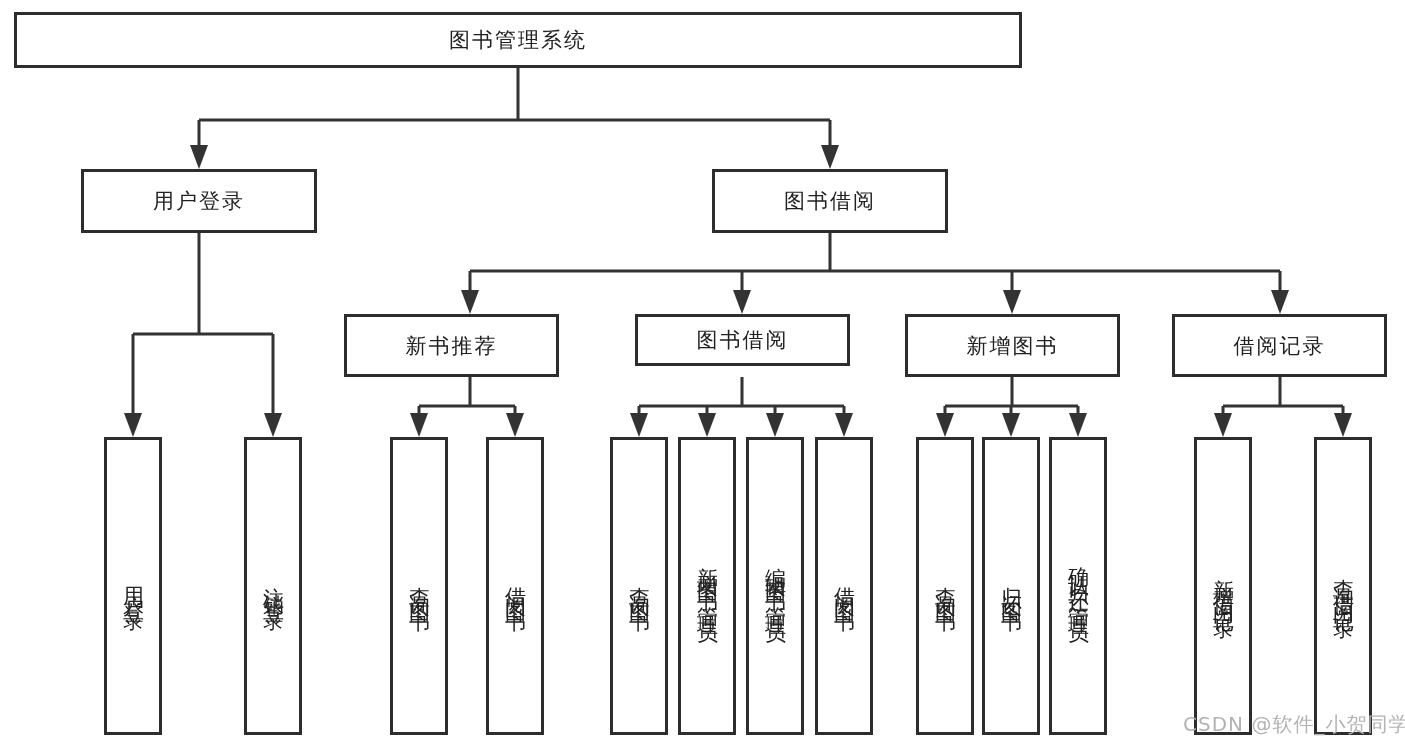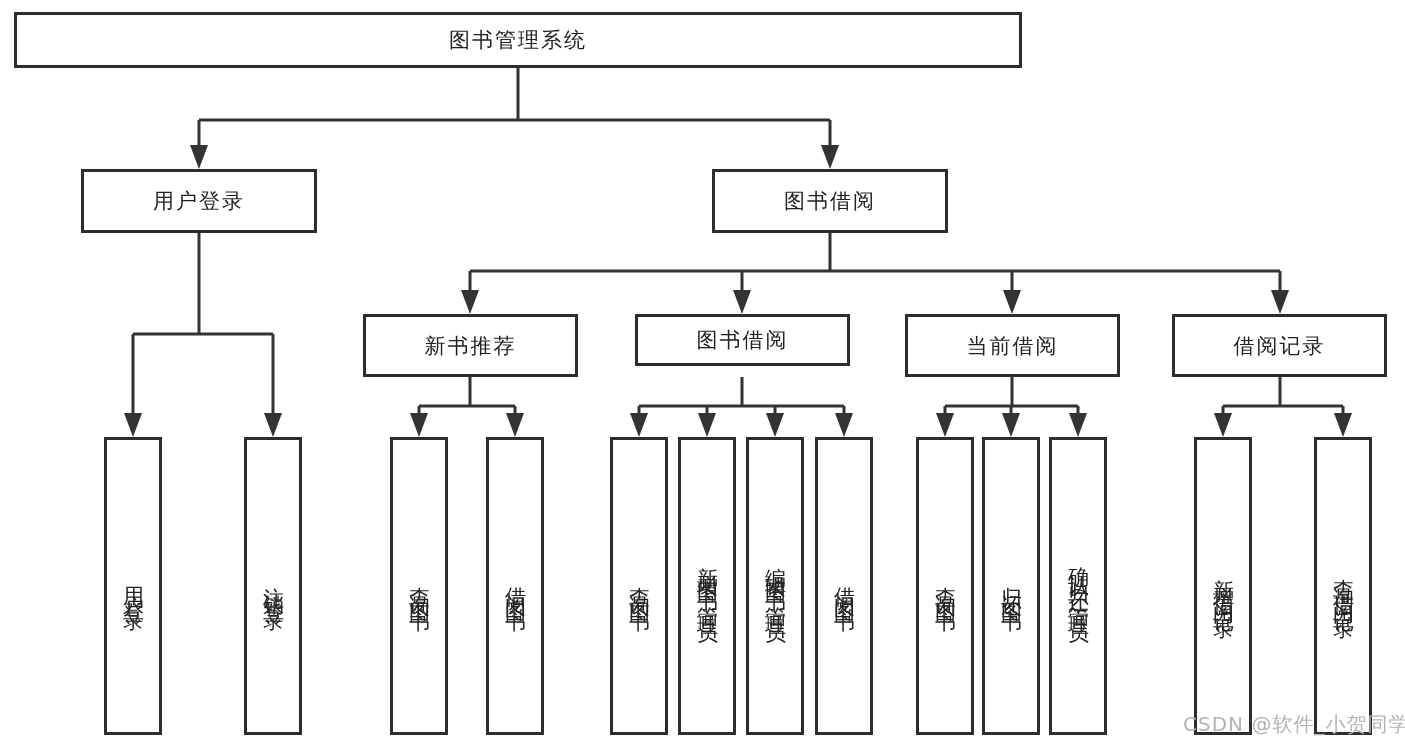--- a/index.html
+++ b/index.html
@@ -99,28 +99,28 @@
     <span class="label">图书管理系统</span>
   </div>
 
   <div class="node" style="left:81px;top:169px;width:236px;height:64px">
     <span class="label">用户登录</span>
   </div>
   <div class="node" style="left:712px;top:169px;width:236px;height:64px">
     <span class="label">图书借阅</span>
   </div>
 
-  <div class="node" style="left:363px;top:314px;width:215px;height:63px">
+  <div class="node" style="left:344px;top:314px;width:215px;height:63px">
     <span class="label">新书推荐</span>
   </div>
   <div class="node" style="left:635px;top:314px;width:215px;height:52px">
     <span class="label">图书借阅</span>
   </div>
   <div class="node" style="left:905px;top:314px;width:215px;height:63px">
-    <span class="label">当前借阅</span>
+    <span class="label">新增图书</span>
   </div>
   <div class="node" style="left:1172px;top:314px;width:215px;height:63px">
     <span class="label">借阅记录</span>
   </div>
 
   <div class="node leaf" style="left:104px;top:437px;width:58px;height:298px">
     <span class="vtext">用户登录</span>
   </div>
   <div class="node leaf" style="left:244px;top:437px;width:58px;height:298px">
     <span class="vtext">注销登录</span>

